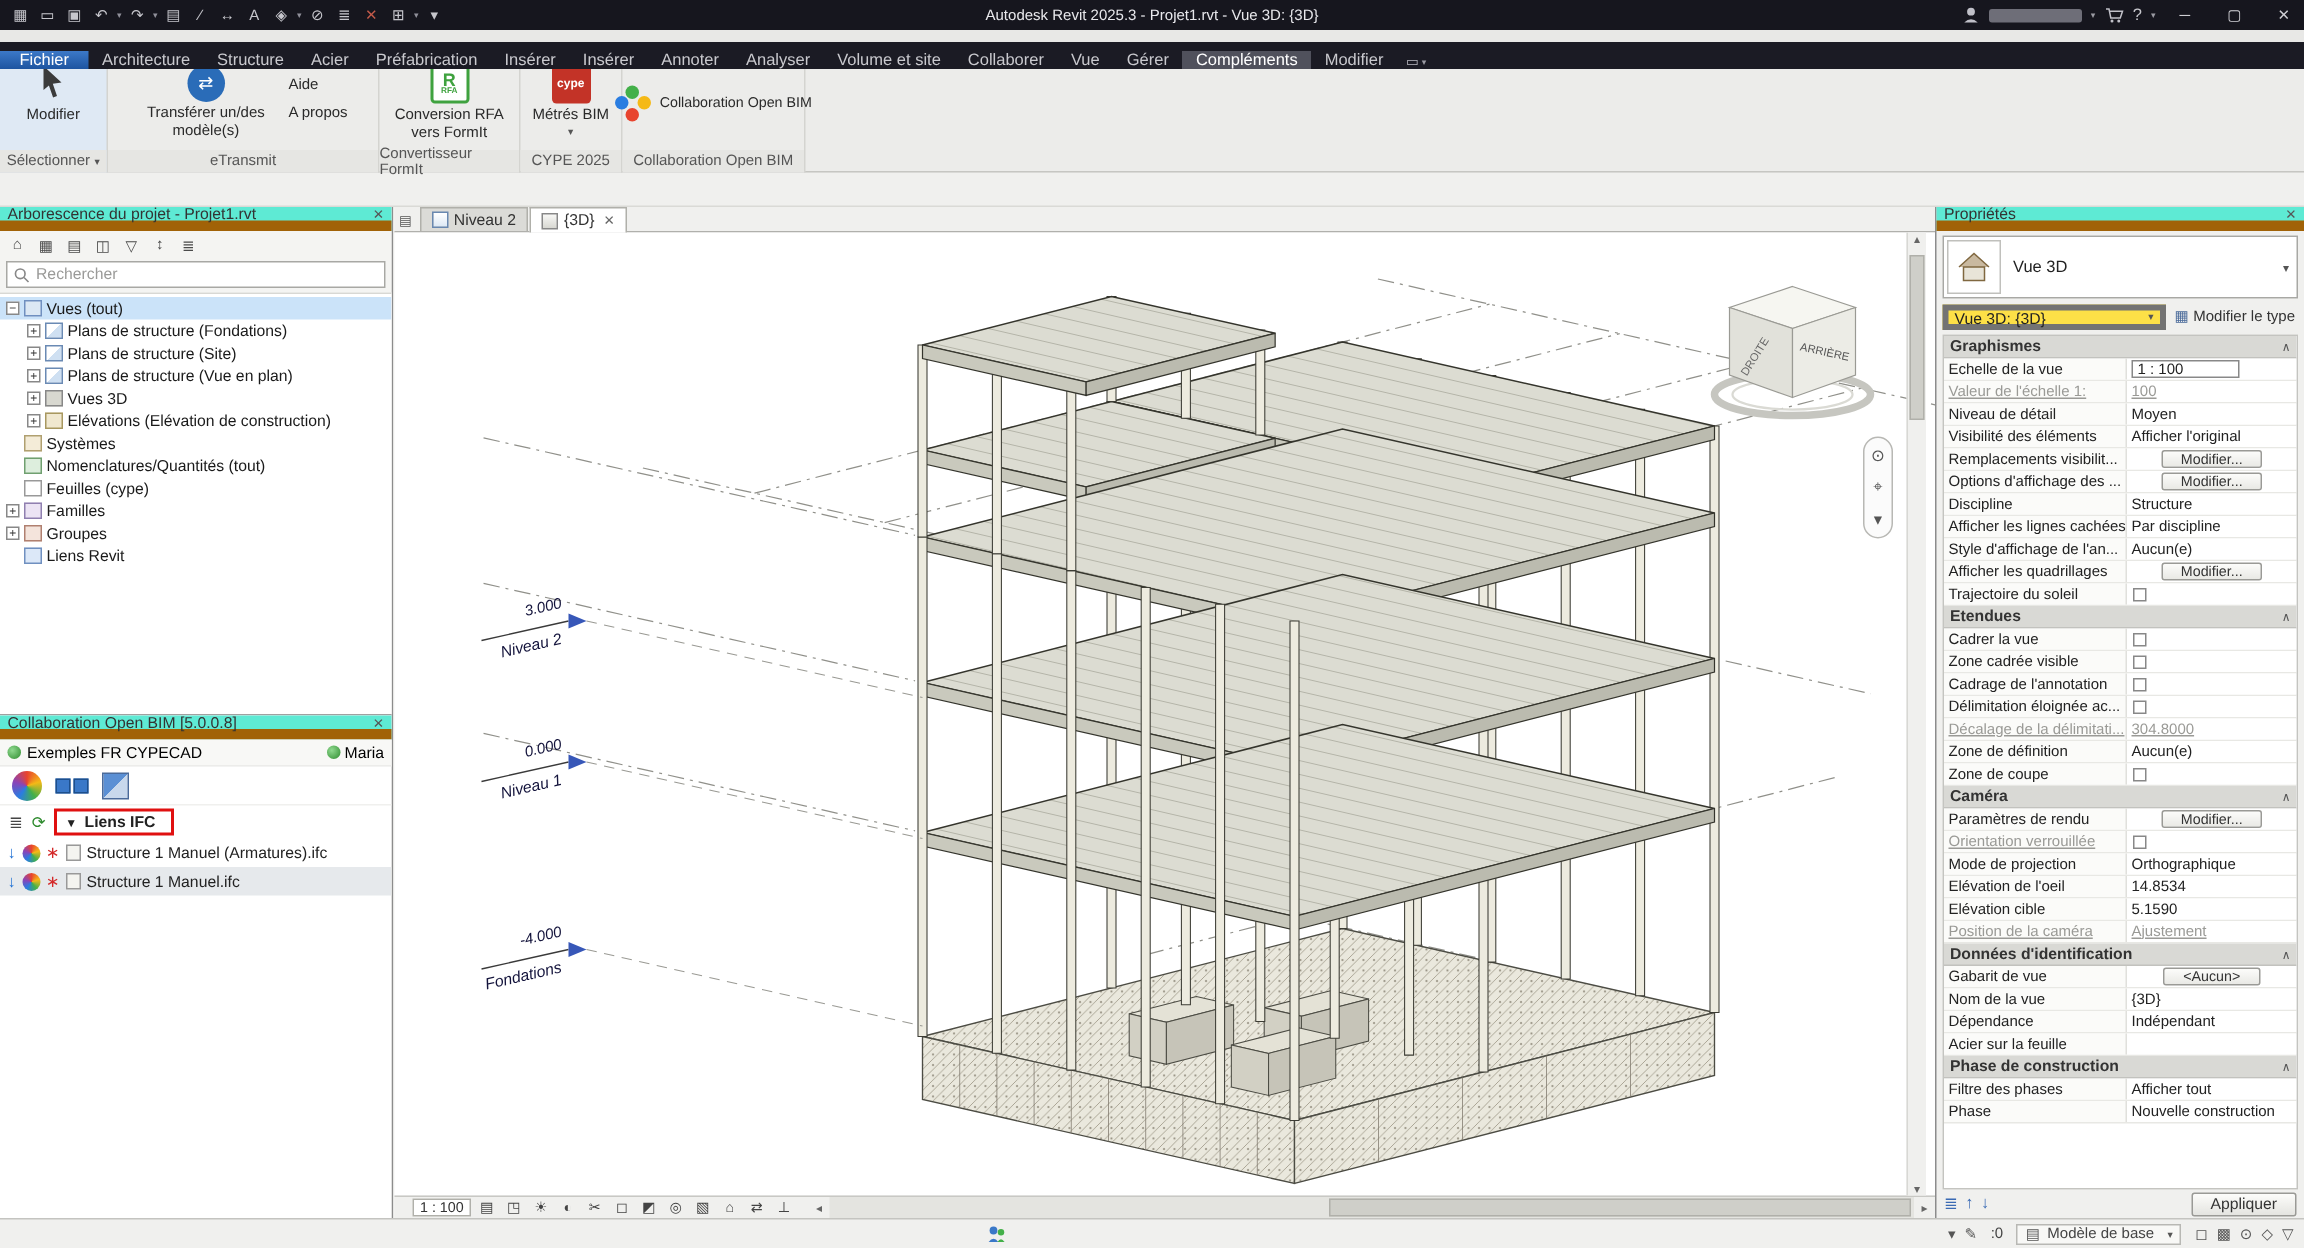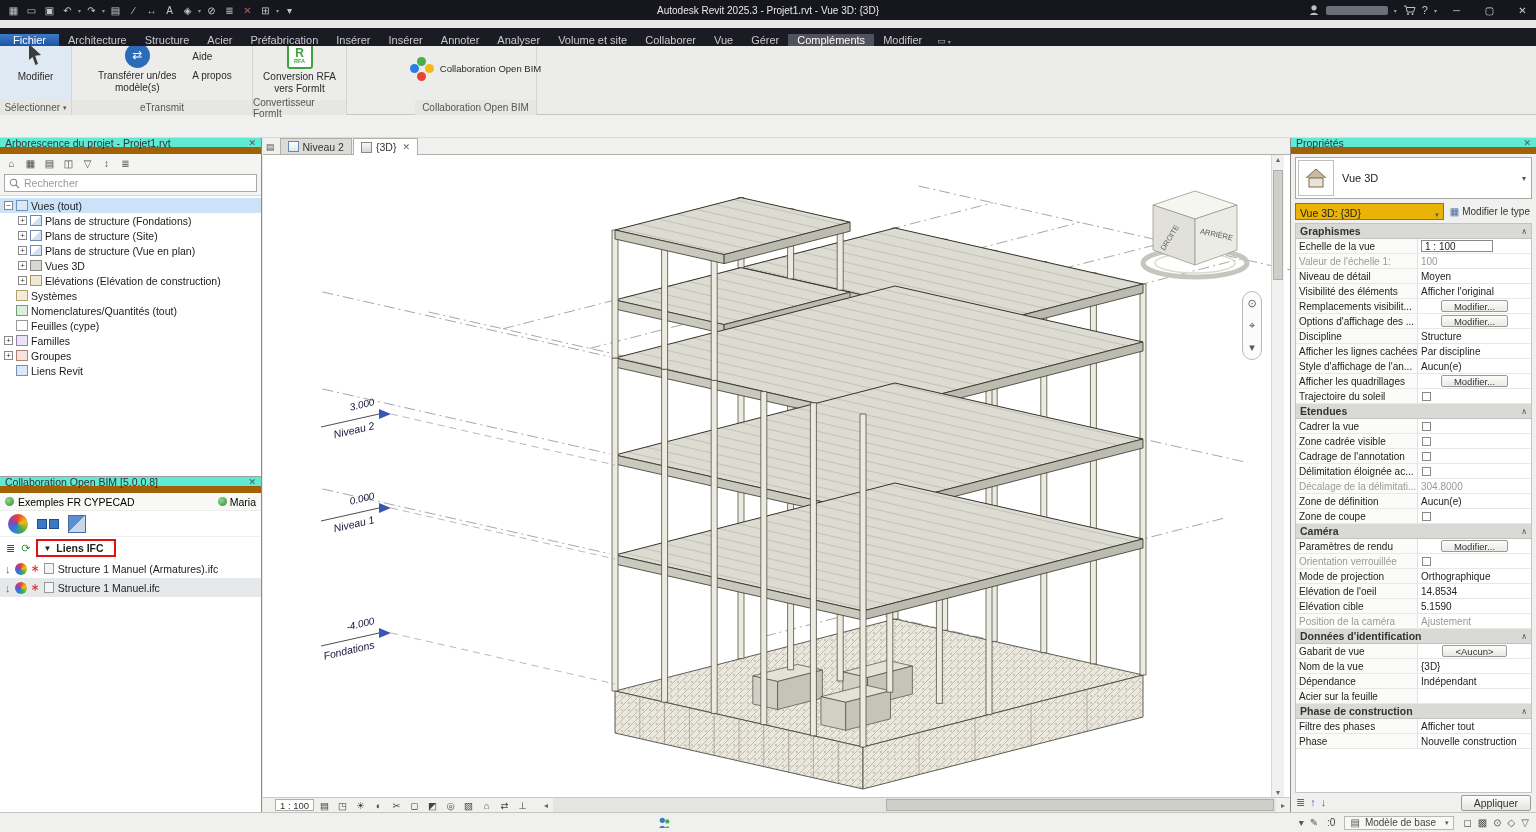--- a/index.html
+++ b/index.html
@@ -127,31 +127,31 @@
   .vtrack{flex:1;width:100%;position:relative;}
   .vthumb{position:absolute;left:1px;right:1px;top:6px;height:110px;background:#cfcfc9;border:1px solid #b0b0aa;}
 
   
   #props{position:absolute;top:138px;left:1290px;right:0;bottom:20px;background:#f0f0ee;border-left:1px solid #8c8c8c;display:flex;flex-direction:column;}
   #typesel{margin:3px 4px 2px;height:42px;background:#fff;border:1px solid #a8a8a4;display:flex;align-items:center;gap:8px;padding:2px;flex:none;}
   .ts-ic{width:36px;height:36px;border:1px solid #c0c0bc;display:flex;align-items:center;justify-content:center;flex:none;}
   .ts-label{font-size:11px;color:#222;}
   .ts-dd{margin-left:auto;font-size:8px;color:#555;padding-right:3px;}
   #inst-row{display:flex;align-items:center;gap:4px;padding:0 4px;height:20px;flex:none;}
-  .combo{flex:1;height:17px;background:#eab308;border:1px solid #737373;display:flex;align-items:flex-end;font-size:10.5px;padding:0 4px;color:#222;}
+  .combo{flex:1;height:17px;background:#fde047;border:4px solid #737373;display:flex;align-items:flex-start;font-size:10.5px;padding:0 4px;color:#222;}
   .combo .dd{margin-left:auto;}
   .edit-type{display:flex;align-items:center;gap:3px;font-size:10px;color:#333;padding:0 2px;white-space:nowrap;}
   .et-ic{font-size:10px;color:#4a6a9a;}
   #pgrid{flex:1;margin:2px 4px 0;background:#fff;border:1px solid #c4c4c0;overflow:hidden;}
   .psec{height:15px;background:#d9d9d5;display:flex;align-items:center;font-size:10.5px;font-weight:bold;color:#333;padding:0 4px;border-bottom:1px solid #c2c2be;}
   .psec-ch{margin-left:auto;font-size:8px;font-weight:normal;color:#555;}
   .prow{height:15px;display:flex;border-bottom:1px solid #e8e8e4;}
   .plab{width:122px;padding:0 3px;font-size:10px;color:#222;display:flex;align-items:center;border-right:1px solid #e0e0dc;background:#fbfbf9;white-space:nowrap;overflow:hidden;flex:none;}
   .pval{flex:1;display:flex;align-items:center;padding:0 3px;font-size:10px;color:#222;background:#fff;white-space:nowrap;overflow:hidden;}
-  .dis{color:#9a9a96 !important;}
+  .dis{color:#9a9a96 !important;text-decoration:underline;}
   .pbtn{margin:0 auto;border:1px solid #9a9a96;background:linear-gradient(#fcfcfa,#e9e9e5);padding:0 12px;font-size:9.5px;height:12px;line-height:11px;border-radius:2px;color:#333;}
   .pscale{border:1px solid #888;height:12px;line-height:11px;padding:0 3px;min-width:72px;background:#fff;}
   .pcb{width:9px;height:9px;border:1px solid #888;background:#fff;margin-left:1px;}
   #props-bottom{height:19px;display:flex;align-items:center;padding:0 5px;gap:5px;flex:none;}
   .pb-ic{font-size:11px;color:#3a6ab4;}
   .apply-btn{margin-left:auto;border:1px solid #9a9a96;background:linear-gradient(#fcfcfa,#e4e4e0);font-size:10.5px;padding:1px 12px;color:#333;border-radius:2px;}
 
   
   #statusbar{position:absolute;left:0;right:0;bottom:0;height:20px;background:#f0f0ee;border-top:1px solid #c4c4c0;display:flex;align-items:center;font-size:10.5px;color:#333;padding:0 7px;}
   #sb-collab{position:absolute;left:658px;top:3px;}
@@ -266,20 +266,32 @@
         <div class="bigbtn" style="width:86px">
           <span class="ic-rfa">
               <span class="rfa-r">R</span>
               <span class="rfa-sub">RFA</span>
             </span>
           <span>Conversion RFA vers FormIt</span>
         </div>
       </div>
       <div class="rp-label">
           <span>Convertisseur FormIt</span>
+        </div>
+    </div>
+    <div class="rpanel" style="left:347px;width:68px">
+      <div class="rp-body">
+        <div class="bigbtn">
+          <span class="ic-cype">cype</span>
+          <span>Métrés BIM</span>
+          <span class="dd">▾</span>
+        </div>
+      </div>
+      <div class="rp-label">
+          <span>CYPE 2025</span>
         </div>
     </div>
     <div class="rpanel" style="left:415px;width:122px">
       <div class="rp-body">
         <div class="bigbtn horiz">
           <span class="ic-openbim">
               <i class="ob b"></i>
               <i class="ob g"></i>
               <i class="ob y"></i>
               <i class="ob r"></i>

